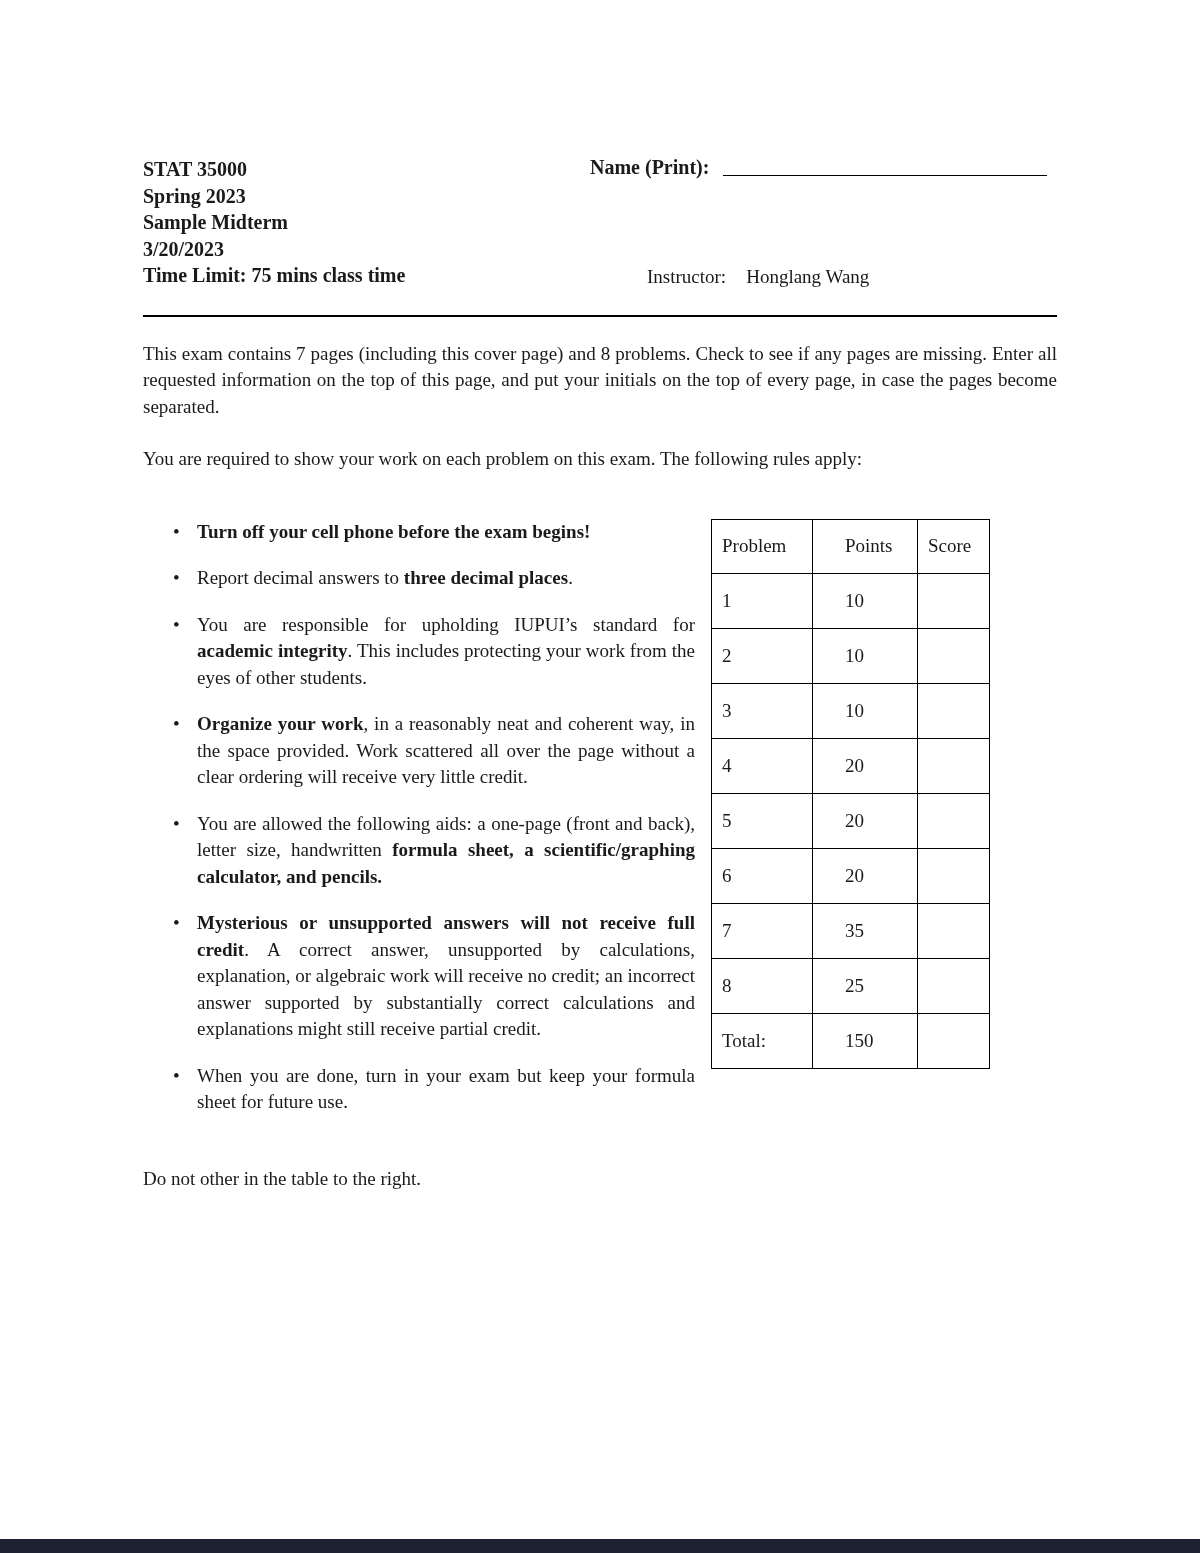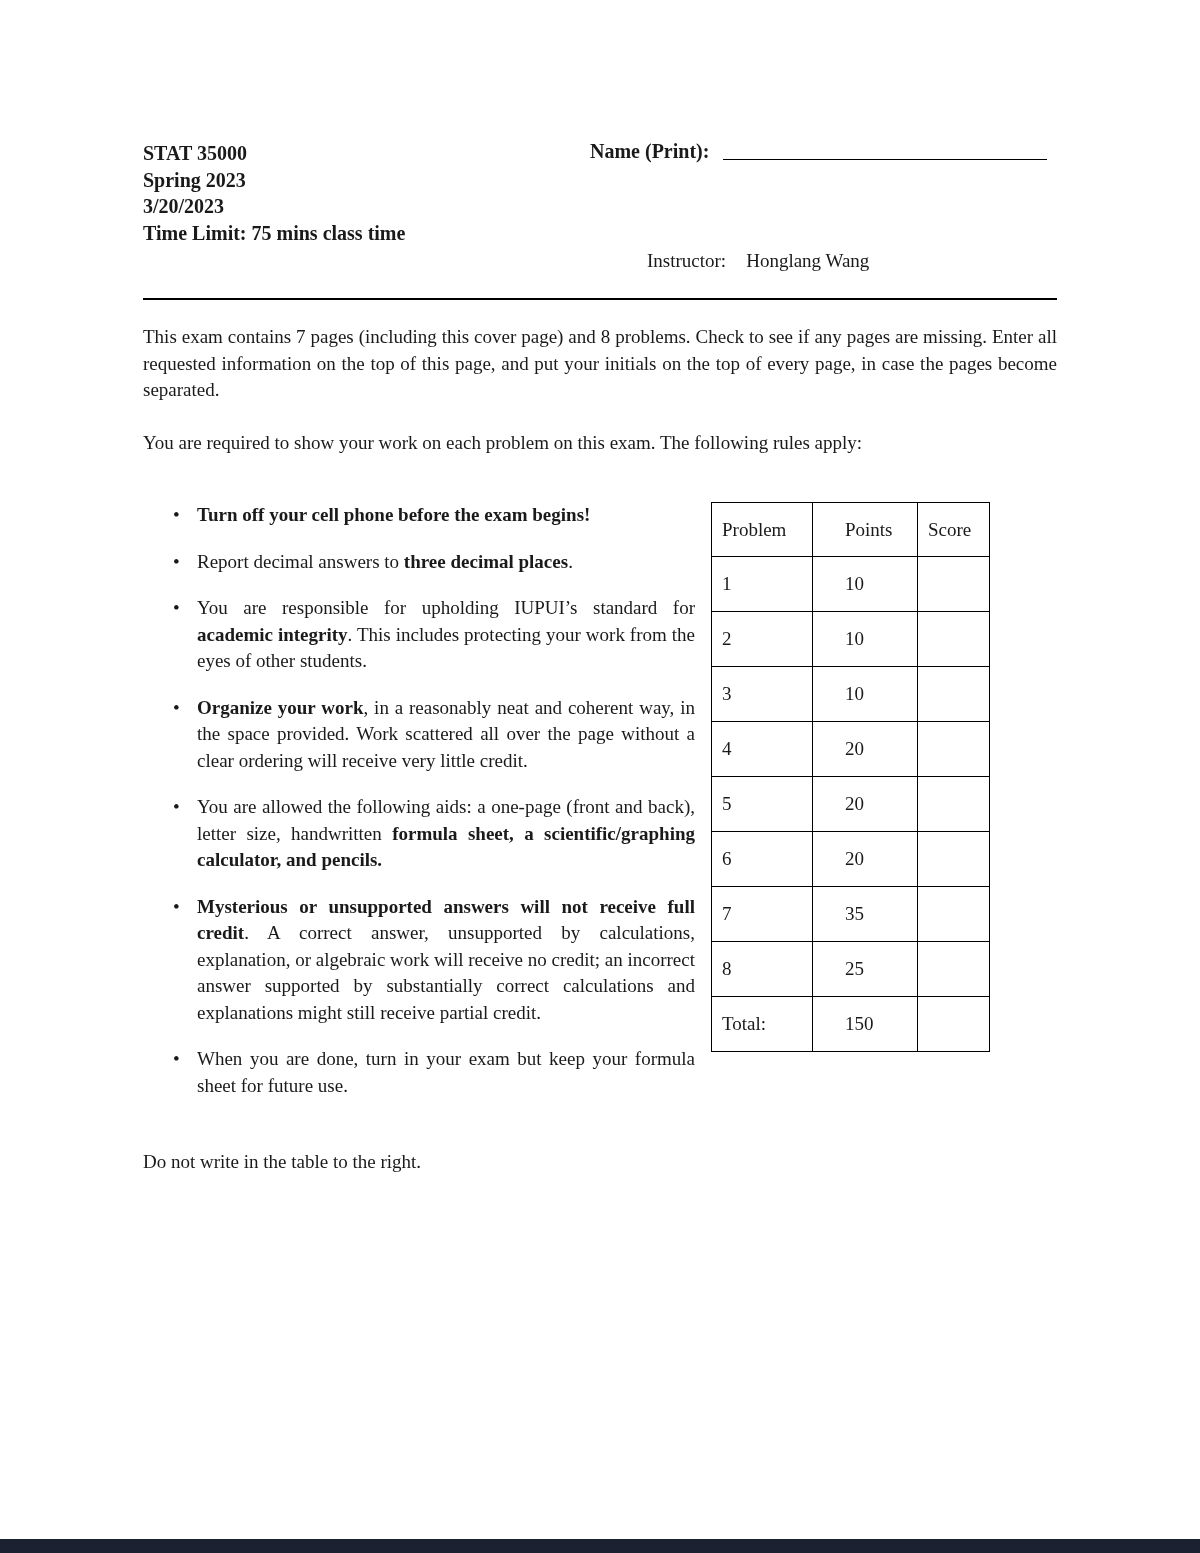--- a/index.html
+++ b/index.html
@@ -11,21 +11,21 @@
   .page {
     position: relative;
     width: 1200px;
     height: 1553px;
     background: #ffffff;
     overflow: hidden;
   }
   .content {
     position: absolute;
     left: 143px;
-    top: 140px;
+    top: 156px;
     width: 914px;
   }
   
   .header { display: flex; }
   .header-left {
     width: 447px;
     font-weight: bold;
     font-size: 20px;
     line-height: 26.5px;
   }
@@ -128,20 +128,21 @@
 </head>
 <body>
 
 <div class="page">
   <div class="content">
 
     <div class="header">
       <div class="header-left">
         <div>STAT 35000</div>
         <div>Spring 2023</div>
+        <div>Sample Midterm</div>
         <div>3/20/2023</div>
         <div>Time Limit: 75 mins class time</div>
       </div>
       <div class="header-right">
         <div class="name-row">
           <span>Name (Print):</span>
           <span class="name-blank"></span>
         </div>
         <div class="instructor-row">
           <span>Instructor:</span><span class="inst-name">Honglang Wang</span>
@@ -217,17 +218,17 @@
               <tr>
                 <td class="col-problem">Total:</td>
                 <td class="col-points">150</td>
                 <td class="col-score"></td>
               </tr>
             </tbody>
         </table>
       </div>
     </div>
 
-    <p class="note">Do not write in the table to the right.</p>
+    <p class="note">Do not other in the table to the right.</p>
   </div>
 
   <div class="bottom-bar" style="background: rgb(27, 33, 48);"></div>
 </div>
 
 </body></html>

